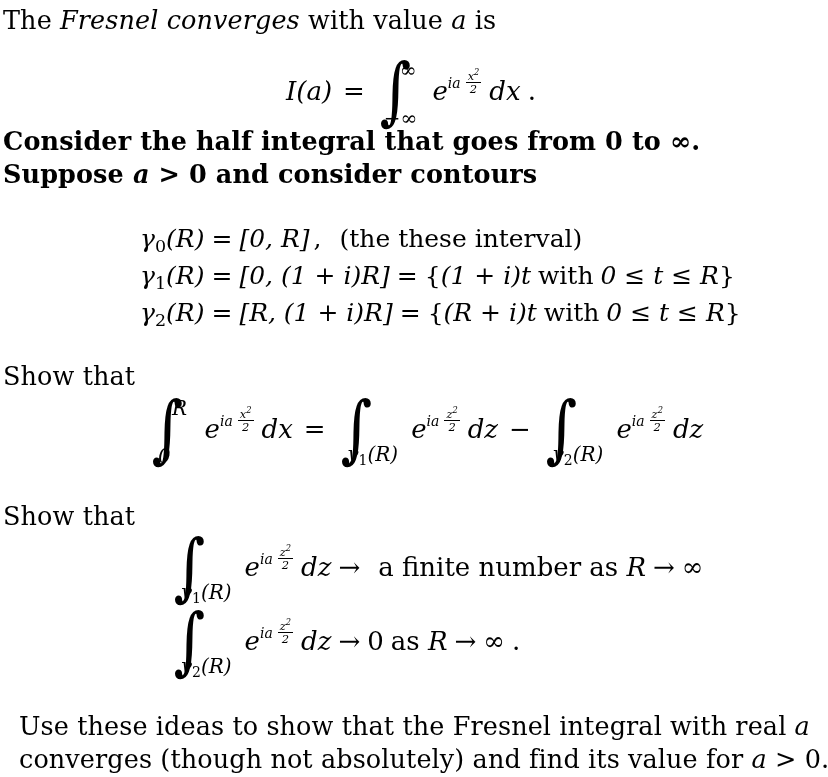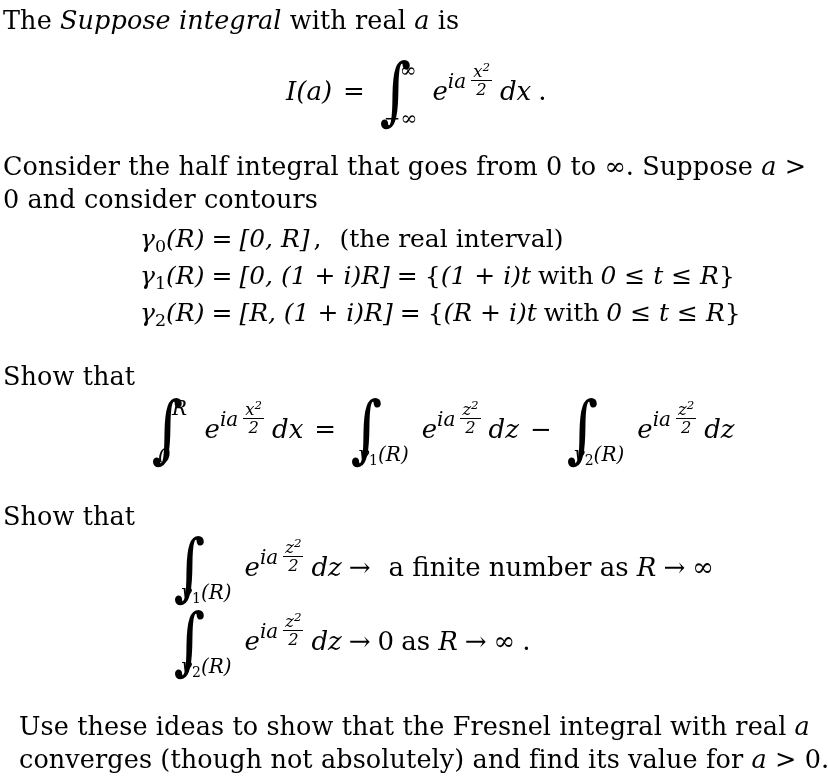--- a/index.html
+++ b/index.html
@@ -75,21 +75,21 @@
     font-size: 20px;
     font-style: italic;
     left: 10px;
     bottom: -8px;
     white-space: nowrap;
   }
   .int-lim-bot.wide { left: 8px; }
 
   
   .sup {
-    font-size: 20px;
+    font-size: 14px;
     position: relative;
     top: -12px;
     font-style: italic;
     white-space: nowrap;
   }
   .frac {
     display: inline-block;
     vertical-align: -0.42em;
     text-align: center;
     font-size: 0.82em;
@@ -115,52 +115,52 @@
   
   .sub {
     font-size: 0.70em;
     vertical-align: -0.28em;
     font-style: normal;
   }
 
   
   #line-intro   { top: 4px; }
   #eq-fresnel   { position: absolute; left: 286px; top: 64px; font-size: 26px; }
-  #para-consider{ position: absolute; left: 3px; top: 150px; width: 822px; }
+  #para-consider{ position: absolute; left: 3px; top: 125px; width: 822px; font-weight: bold; }
   #contours     { position: absolute; left: 140px; top: 224px; font-size: 25px; line-height: 30px; }
   #show-that-1  { position: absolute; left: 3px; top: 360px; }
   #eq-show1     { position: absolute; left: 148px; top: 402px; font-size: 26px; }
   #show-that-2  { position: absolute; left: 3px; top: 500px; }
   #eq-show2a    { position: absolute; left: 170px; top: 540px; font-size: 26px; }
   #eq-show2b    { position: absolute; left: 170px; top: 614px; font-size: 26px; }
   #para-final   { position: absolute; left: 19px; top: 710px; width: 822px; }
 
   .contour-line { white-space: nowrap; }
 </style>
 </head>
 <body>
 
 <div class="page">
 
   <div class="para lead-line" id="line-intro">
-    <span>The </span><em>Suppose integral</em><span> with real </span><span class="math">a</span><span> is</span>
+    <span>The </span><em>Fresnel converges</em><span> with value </span><span class="math">a</span><span> is</span>
   </div>
 
   <div id="eq-fresnel">
     <span class="math">I(a)</span><span class="thick"></span><span class="op">=</span><span class="thick"></span><span class="intwrap"><span class="intsign">∫</span><span class="int-lim-top">∞</span><span class="int-lim-bot wide">−∞</span></span><span class="quad"></span><span class="math">e</span><span class="sup"><span>ia</span><span class="thin"></span><span class="frac"><span class="num"><span>x</span><sup>2</sup></span><span class="den">2</span></span></span><span class="med"></span><span class="math">dx</span><span class="med"></span><span>.</span>
   </div>
 
   <div class="para" id="para-consider">
     <span>Consider the half integral that goes from 0 to ∞.  Suppose </span><span class="math">a</span><span> &gt; 0 and consider contours</span>
   </div>
 
   <div id="contours">
 
     <div class="contour-line">
-      <span class="math">γ</span><span class="sub">0</span><span class="math">(R)</span><span class="med"></span><span class="op">=</span><span class="med"></span><span class="math">[0, R]</span><span class="thin"></span><span>,</span><span class="quad"></span><span class="rm">(the real interval)</span>
+      <span class="math">γ</span><span class="sub">0</span><span class="math">(R)</span><span class="med"></span><span class="op">=</span><span class="med"></span><span class="math">[0, R]</span><span class="thin"></span><span>,</span><span class="quad"></span><span class="rm">(the these interval)</span>
     </div>
 
     <div class="contour-line">
       <span class="math">γ</span><span class="sub">1</span><span class="math">(R)</span><span class="med"></span><span class="op">=</span><span class="med"></span><span class="math">[0, (1 + i)R]</span><span class="med"></span><span class="op">=</span><span class="med"></span><span class="op">{</span><span class="math">(1 + i)t</span><span class="med"></span><span class="rm">with</span><span class="med"></span><span class="math">0 ≤ t ≤ R</span><span class="op">}</span>
     </div>
 
     <div class="contour-line">
       <span class="math">γ</span><span class="sub">2</span><span class="math">(R)</span><span class="med"></span><span class="op">=</span><span class="med"></span><span class="math">[R, (1 + i)R]</span><span class="med"></span><span class="op">=</span><span class="med"></span><span class="op">{</span><span class="math">(R + i)t</span><span class="med"></span><span class="rm">with</span><span class="med"></span><span class="math">0 ≤ t ≤ R</span><span class="op">}</span>
     </div>
 

